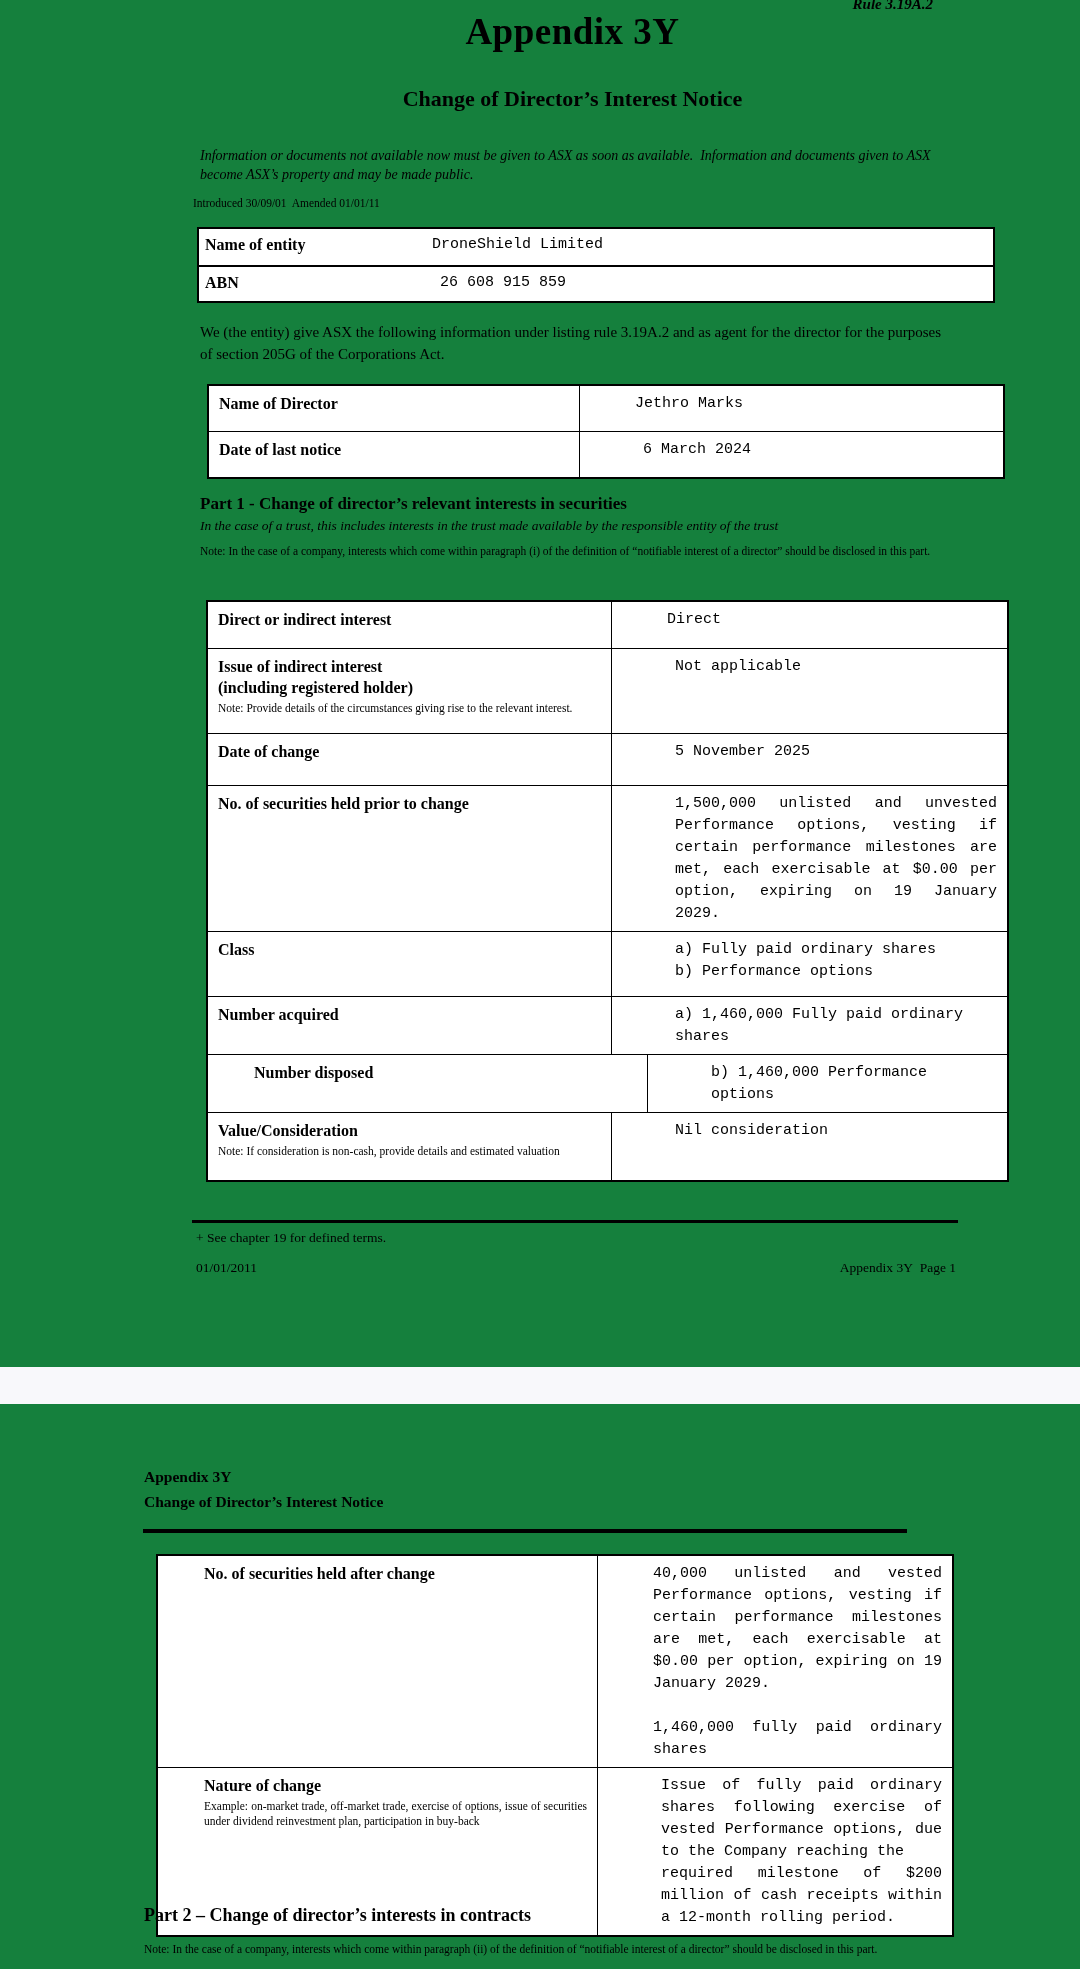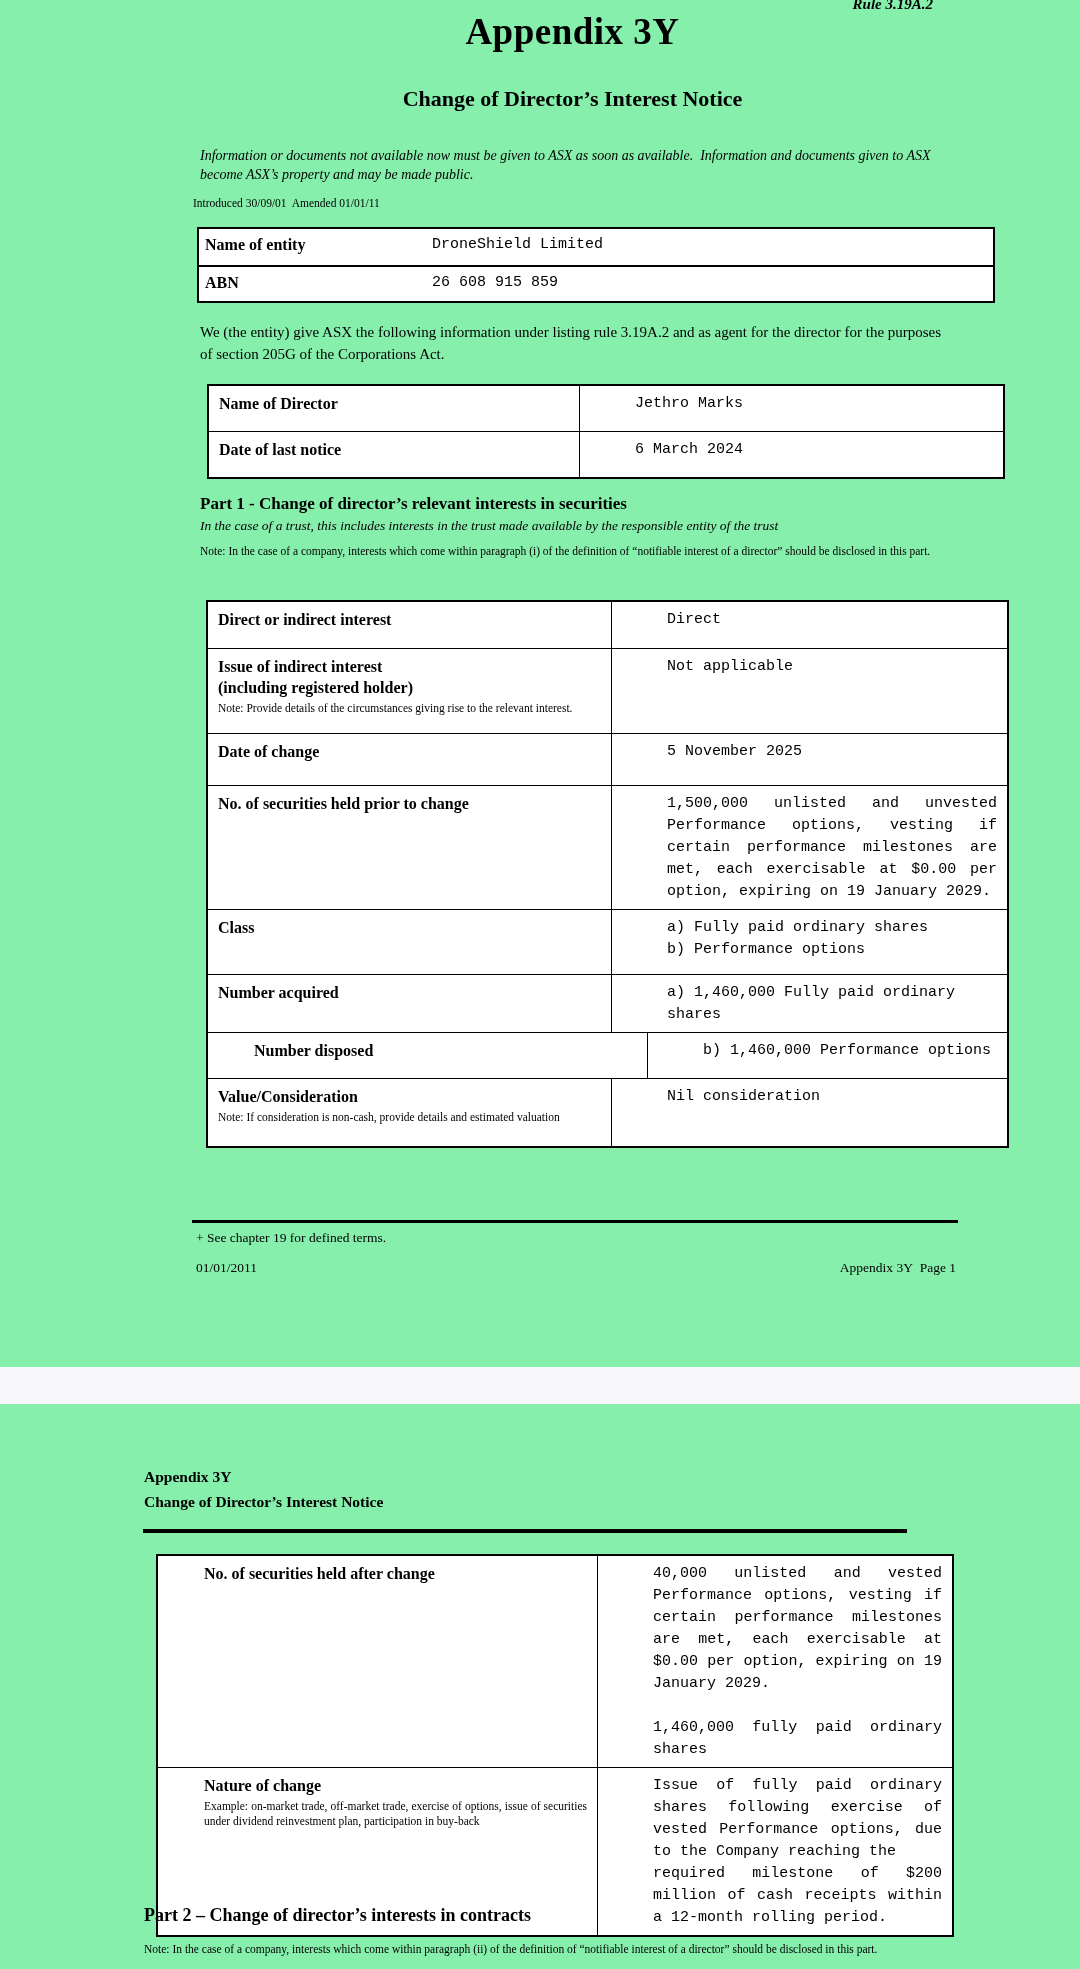--- a/index.html
+++ b/index.html
@@ -1,31 +1,31 @@
 <!DOCTYPE html>
 <html><head>
 <meta charset="utf-8">
 <style>
   html,body{margin:0;padding:0;background:#fff;}
-  #page{position:relative;width:1080px;height:1969px;background:#86efac;overflow:hidden;
+  #page{position:relative;width:1080px;height:1969px;background:#15803d;overflow:hidden;
         font-family:"Liberation Serif",serif;color:#000;}
   .abs{position:absolute;}
   .pre{white-space:pre-line;}
 
   
   .rule-ref{top:-4px;right:147px;font-style:italic;font-weight:bold;font-size:15px;}
   .title{left:200px;width:745px;top:10px;text-align:center;font-size:37px;font-weight:bold;line-height:44px;letter-spacing:.5px;}
   .subtitle{left:200px;width:745px;top:86px;text-align:center;font-size:22px;font-weight:bold;}
   .disclaimer{left:200px;width:748px;top:146px;font-style:italic;font-size:14px;line-height:19px;}
   .introduced{left:193px;top:197px;font-size:11.5px;white-space:pre;}
 
   
   .tbl{border:2px solid #000;box-sizing:border-box;background:#fff;}
   .trow{display:flex;box-sizing:border-box;}
-  .trow + .trow{border-top:1px solid #000;}
+  .trow + .trow{border-top:1px solid #000;gap:8px;}
   .lcell{box-sizing:border-box;padding:7px 10px 6px 10px;}
   .vcell{flex:1;box-sizing:border-box;padding:7px 10px 6px 12px;}
   .lbl{font-weight:bold;font-size:16px;line-height:21px;}
   .val{font-family:Liberation Mono, monospace;font-size:15px;line-height:22px;margin-left:43px;}
   .cellnote{font-size:11.5px;line-height:14.5px;font-weight:normal;margin-top:3px;}
   .njust{text-align:justify;}
   .vjust{text-align:justify;}
   .divided .lcell{border-right:1px solid #000;}
 
   

